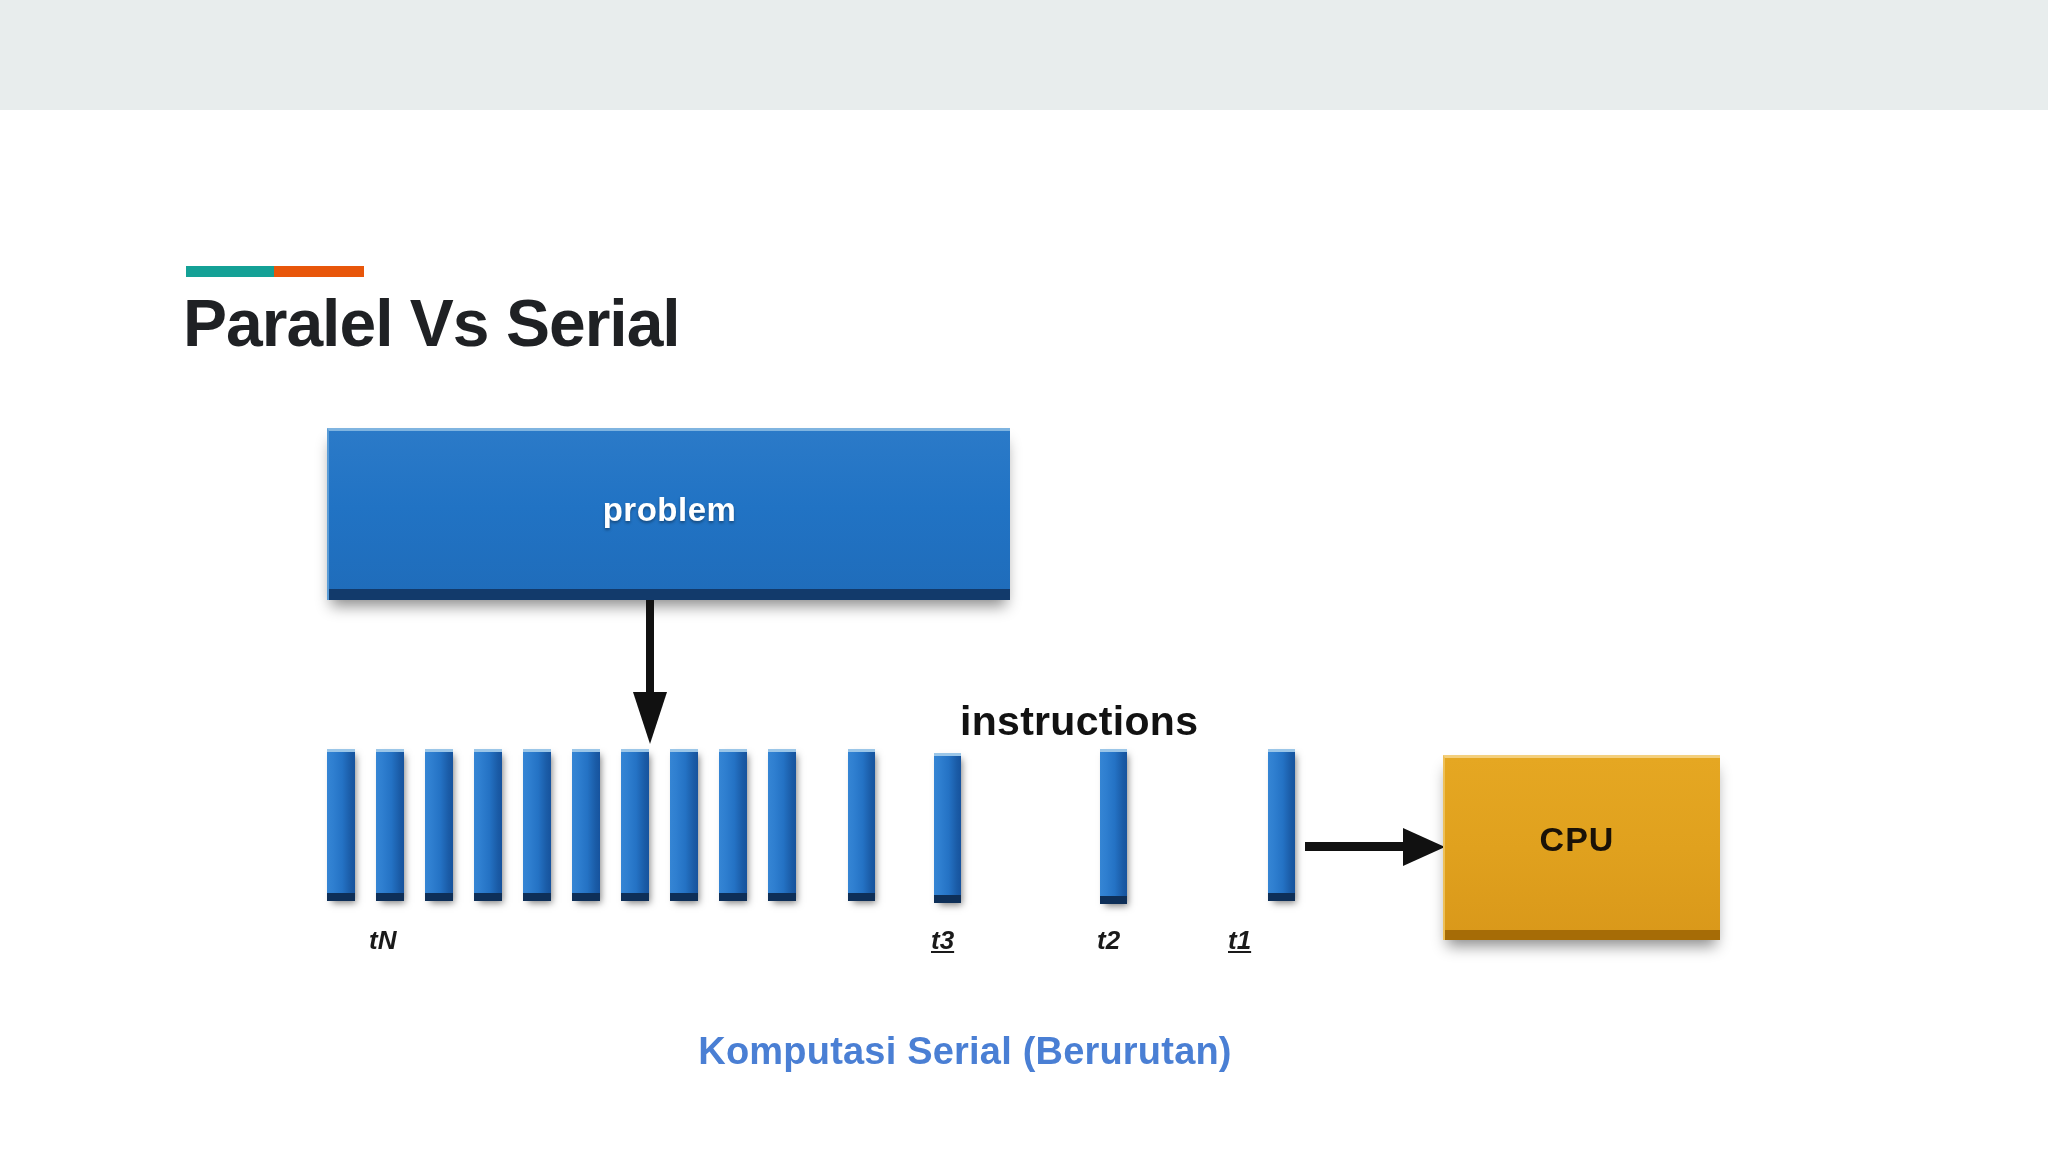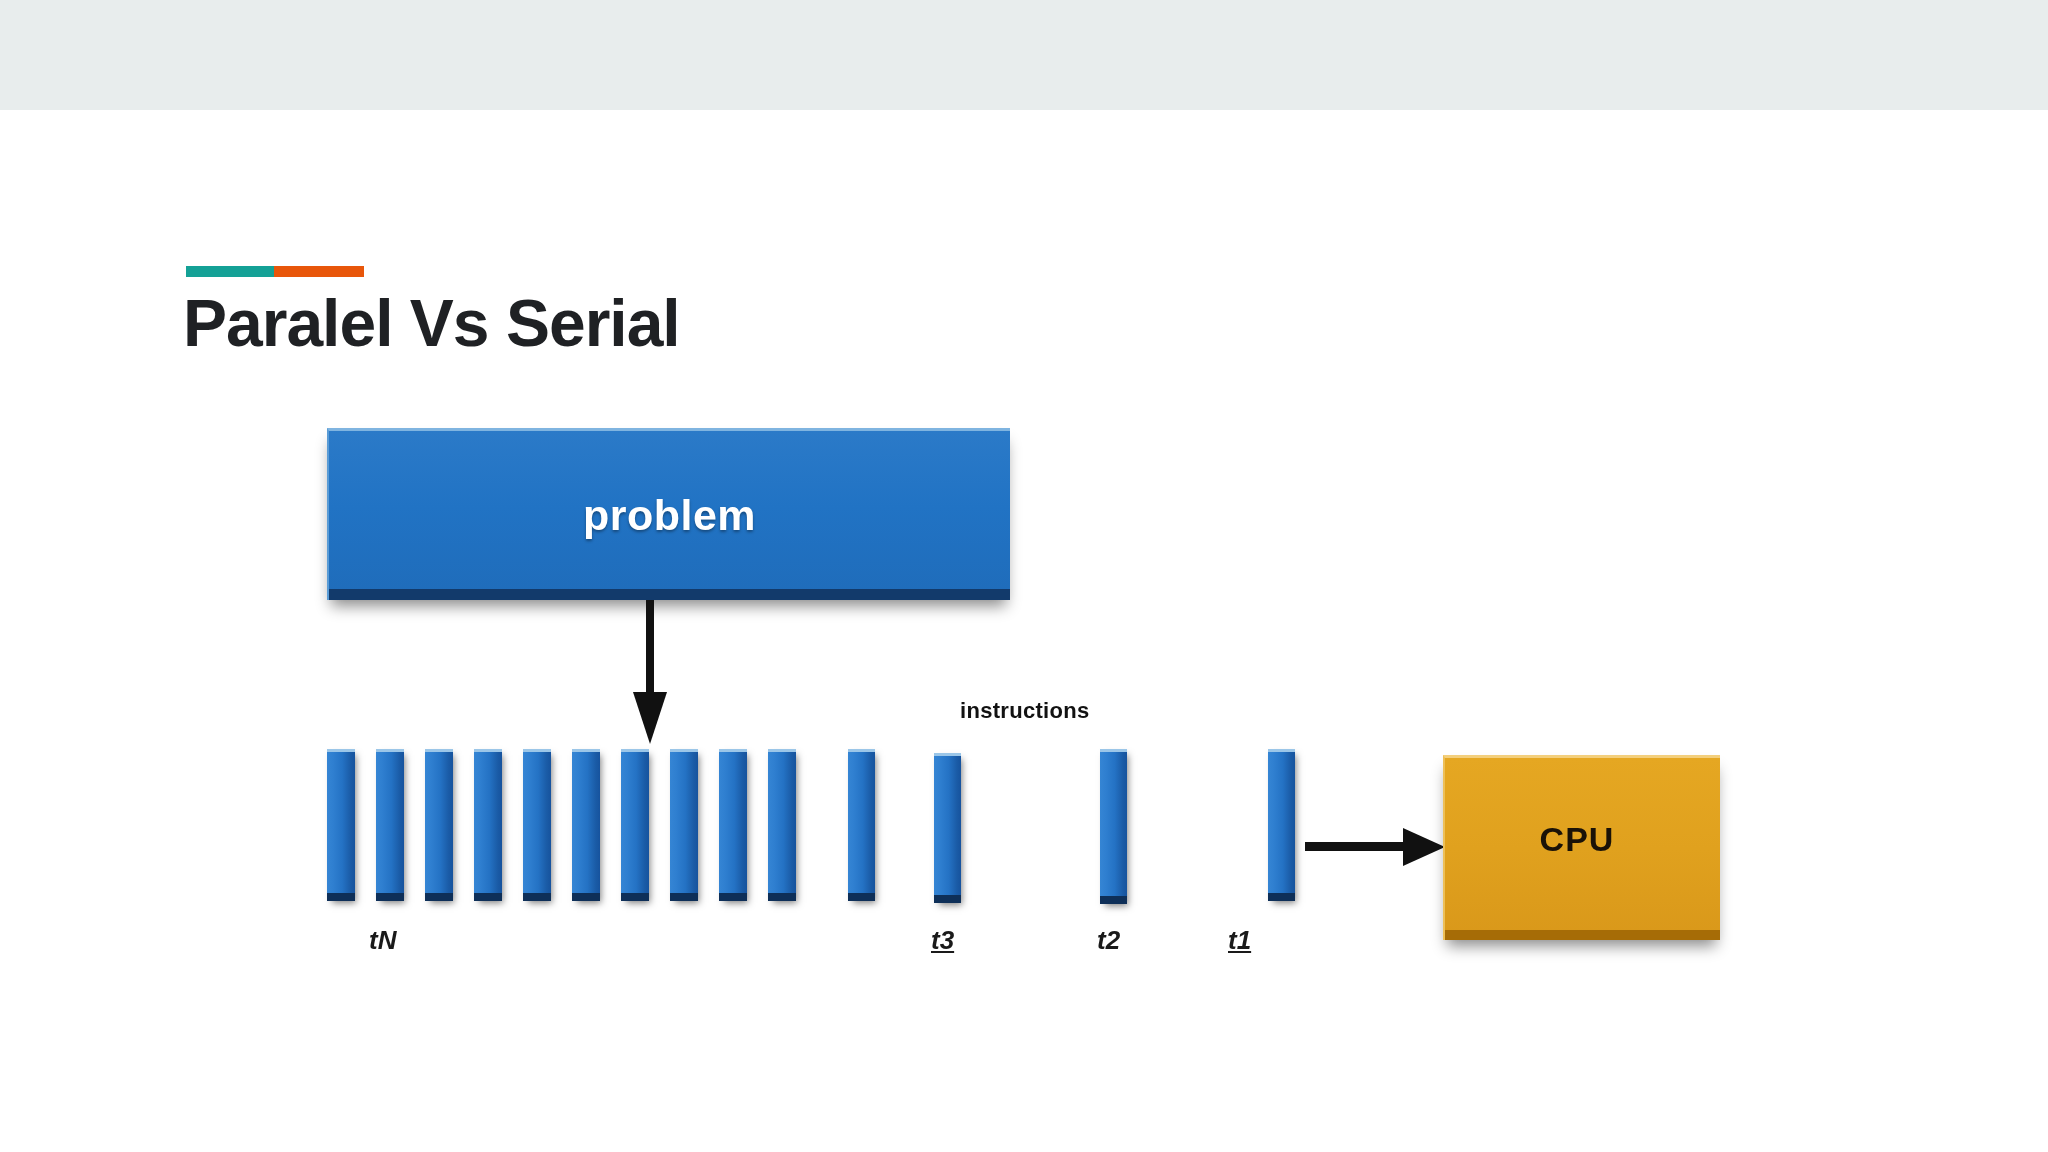--- a/index.html
+++ b/index.html
@@ -87,21 +87,21 @@
     height: 11px;
     background: #123a6b;
   }
   #problem-label {
     position: absolute;
     left: 0;
     right: 0;
     top: 60px;
     text-align: center;
     color: #ffffff;
-    font-size: 43px;
+    font-size: 33px;
     font-weight: bold;
     letter-spacing: 0.5px;
     text-shadow: 0 2px 3px rgba(0,0,0,0.35);
   }
 
   
   #down-arrow {
     position: absolute;
     left: 630px;
     top: 600px;
@@ -153,21 +153,21 @@
     font-style: italic;
     color: #1a1a1a;
     white-space: nowrap;
   }
 
   
   #instructions-label {
     position: absolute;
     left: 960px;
     top: 698px;
-    font-size: 22px;
+    font-size: 41px;
     font-weight: bold;
     color: #121212;
     letter-spacing: 0.3px;
     white-space: nowrap;
   }
 
   
   #right-arrow {
     position: absolute;
     left: 1305px;
@@ -293,15 +293,16 @@
 
     <div id="right-arrow">
       <div class="shaft"></div>
       <div class="head"></div>
     </div>
 
     <div id="cpu-box">
       <div id="cpu-label">CPU</div>
     </div>
 
+    <div id="diagram-caption">Komputasi Serial (Berurutan)</div>
 
   </div>
 </div>
 
 </body></html>

